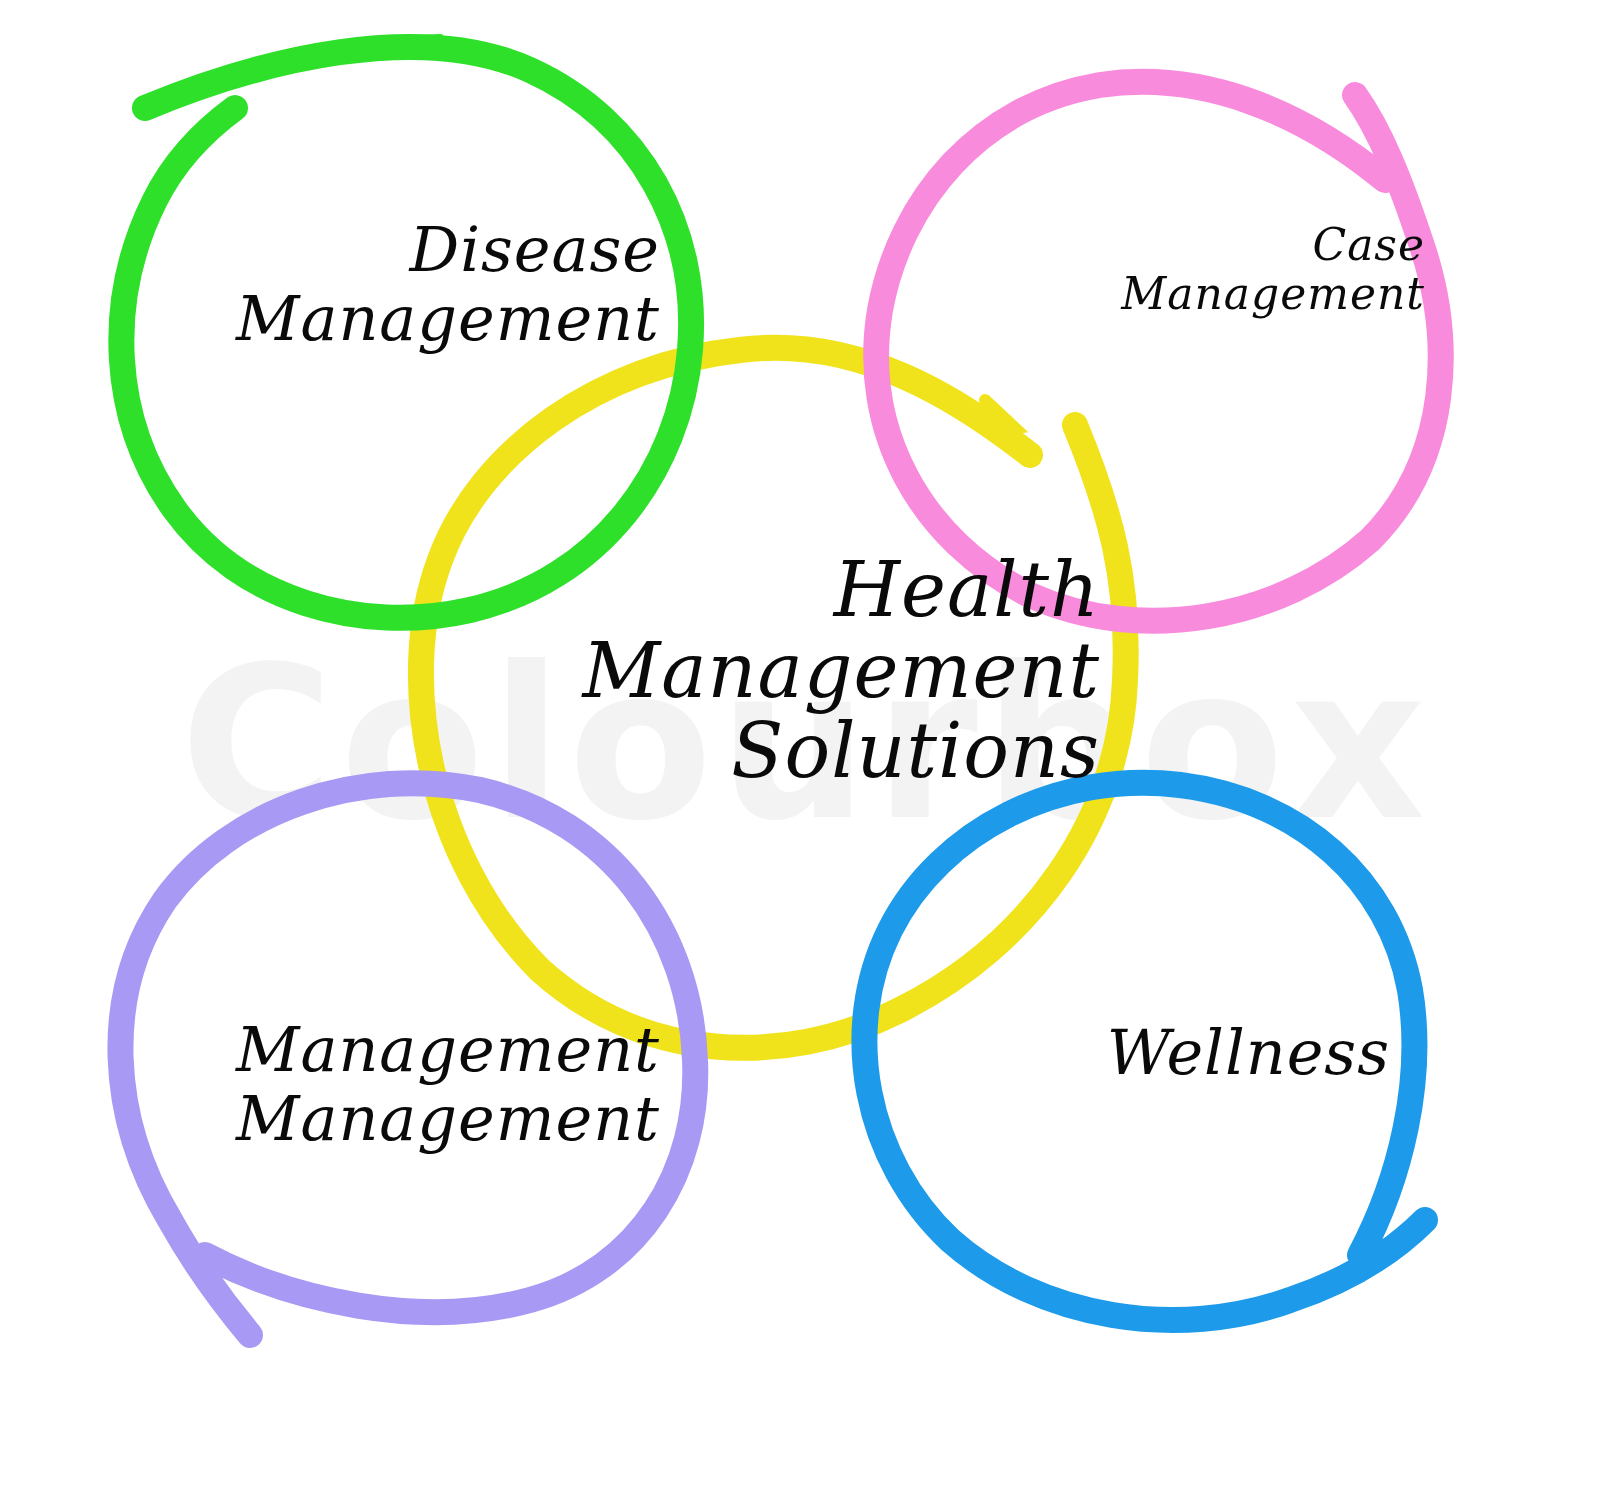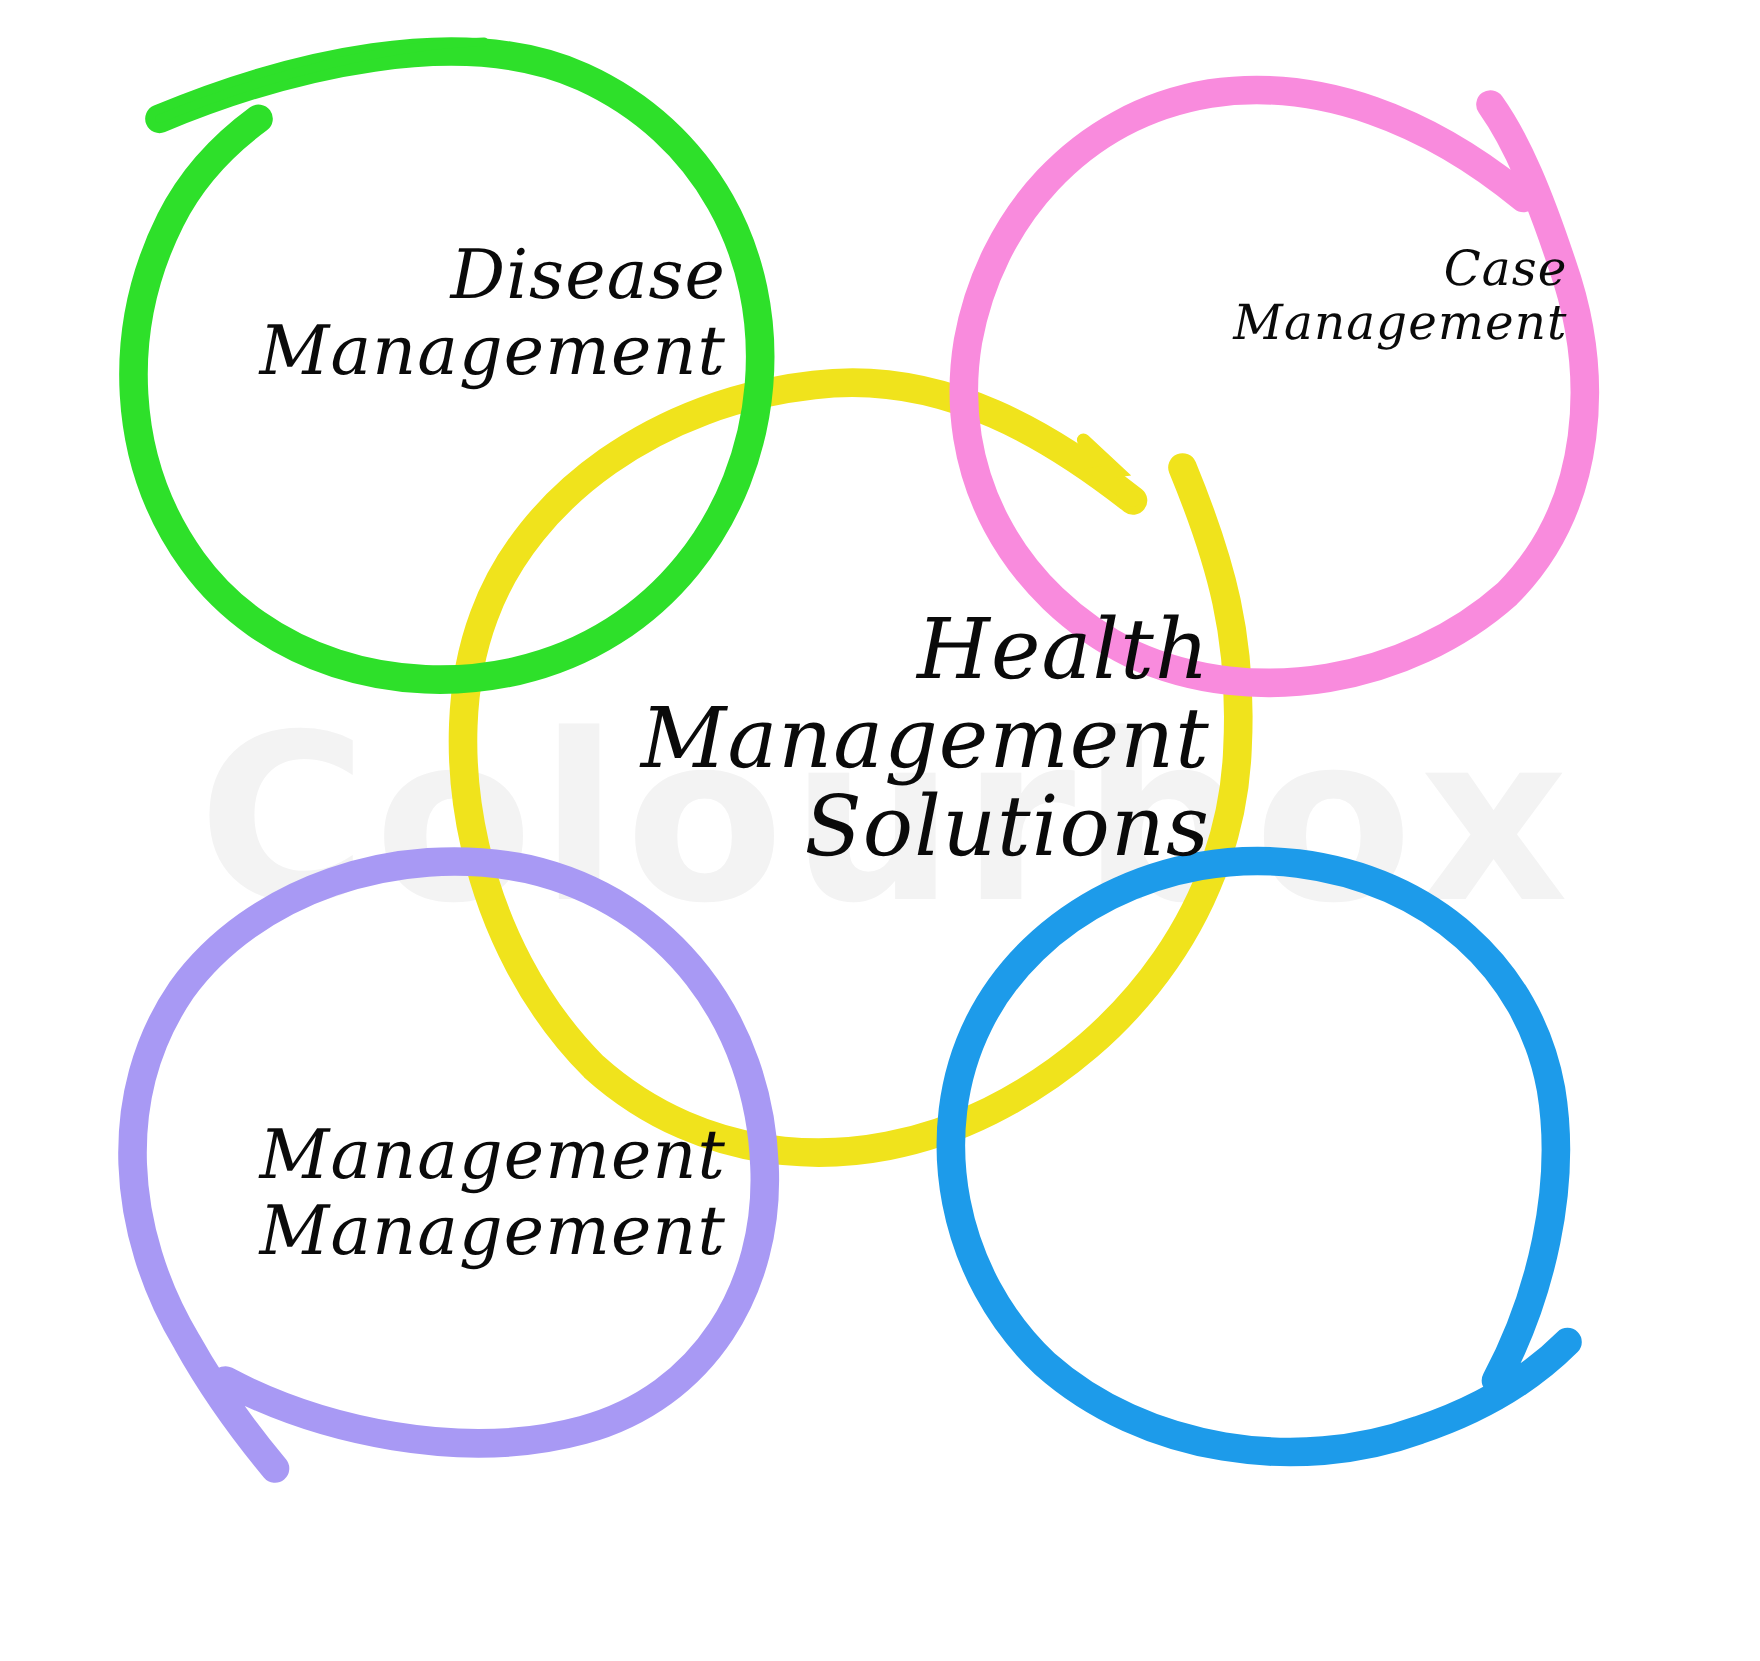--- a/index.html
+++ b/index.html
@@ -99,15 +99,16 @@
     <span class="line">Management</span>
     <span class="line">Solutions</span>
   </div>
 
   <div class="label lbl-maternity">
     <span class="line">Management</span>
     <span class="line">Management</span>
   </div>
 
   <div class="label lbl-wellness">
+    <span class="line">Wellness</span>
   </div>
 
 </div>
 
 </body></html>

